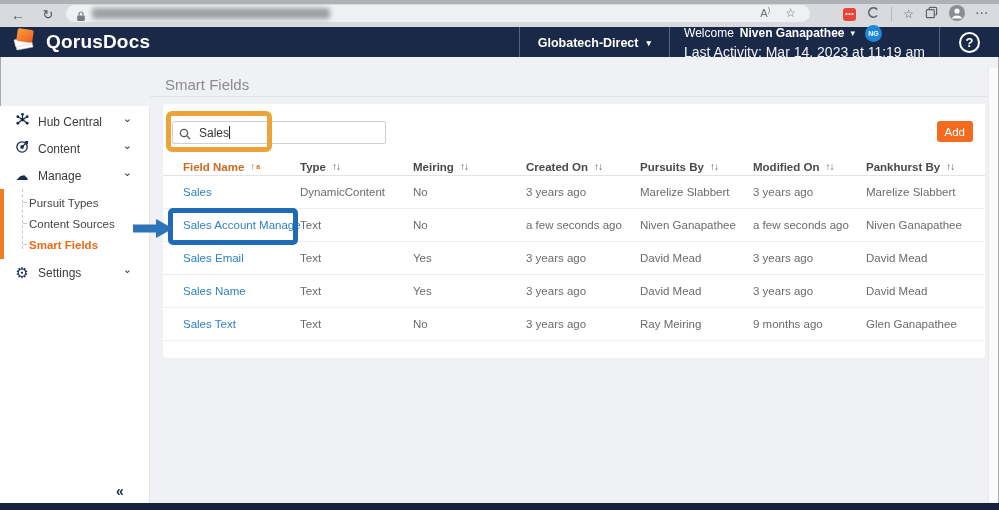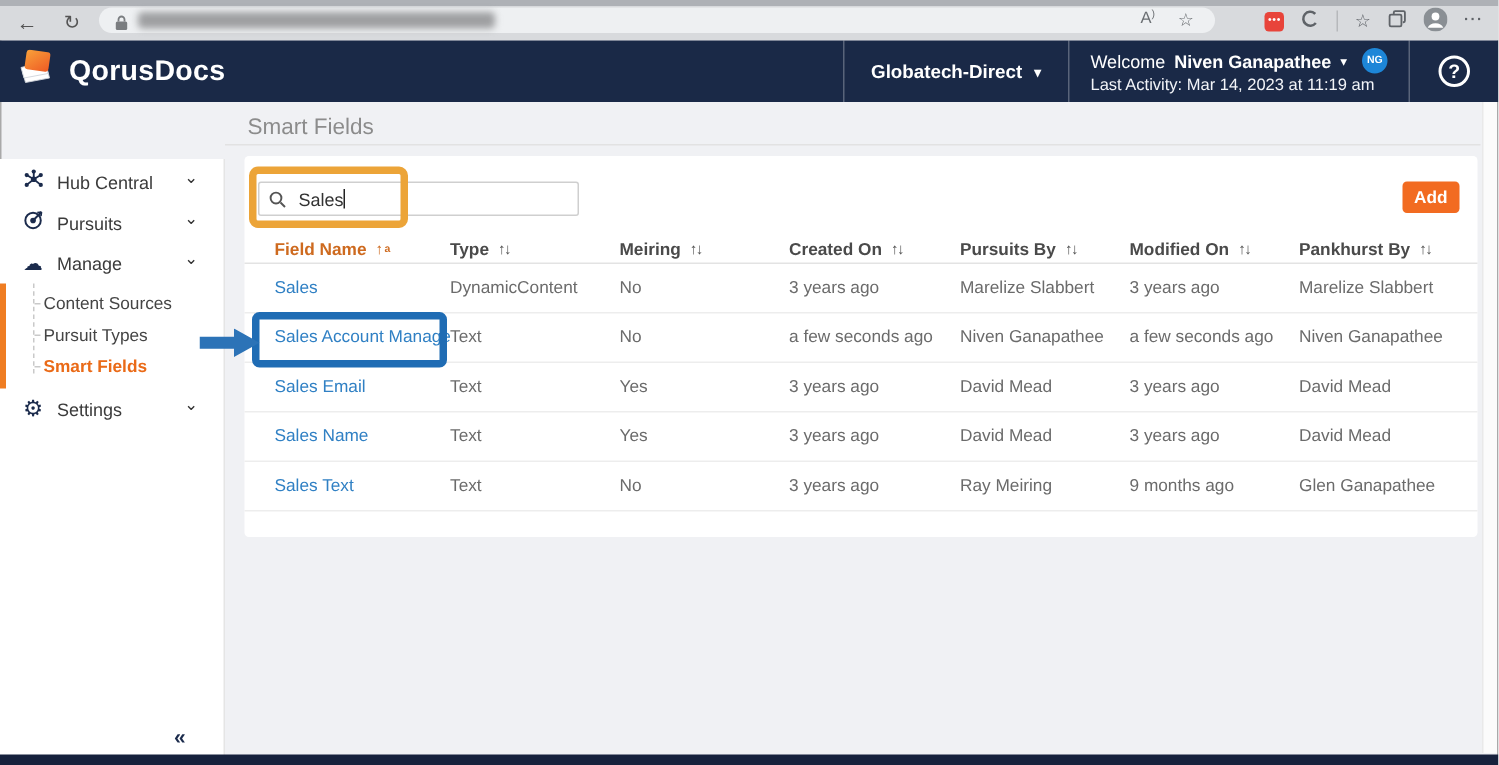--- a/index.html
+++ b/index.html
@@ -25,34 +25,34 @@
   .read-aloud sup { font-size:7px; }
   .star-add { right:14px; font-size:12px; }
   .chrome-right { position:absolute; right:10px; top:4px; height:20px; display:flex; align-items:center; gap:11px; }
   .ext-red { width:13px; height:13px; border-radius:3px; background:#e8443a; color:#fff;
              font-size:7px; line-height:12px; text-align:center; letter-spacing:0.5px; }
   .chrome-div { width:1px; height:14px; background:#b6b8bb; }
   .c-icn { color:#5f6368; font-size:12px; line-height:14px; }
   .dots { font-weight:bold; letter-spacing:1px; font-size:10px; }
 
   
-  .appbar { position:absolute; left:0; top:27px; width:100%; height:41px; background:#1a2947;
+  .appbar { position:absolute; left:0; top:27px; width:100%; height:30px; background:#1a2947;
             display:flex; align-items:stretch; color:#fff; }
   .logo { display:flex; align-items:center; gap:7px; padding-left:12px; flex:1 1 auto; }
   .logo-text { font-size:19px; font-weight:bold; letter-spacing:0.2px; }
   .hdr-sec { display:flex; align-items:center; border-left:1px solid rgba(255,255,255,0.28); }
   .hdr-install { padding:0 26px; font-size:12px; cursor:pointer; }
   .hdr-org { padding:16px 18px; font-size:12.5px; font-weight:bold; gap:8px; cursor:pointer; }
   .caret { font-size:9px; }
   .hdr-user { padding:0 14px; flex-direction:column; justify-content:center; align-items:flex-start; cursor:pointer; }
   .user-line1 { display:flex; align-items:center; gap:6px; font-size:12px; }
   .user-name { font-weight:bold; }
   .user-avatar { width:17px; height:17px; border-radius:50%; background:#1d86d8; color:#fff;
                  font-size:7px; font-weight:bold; line-height:17px; text-align:center; margin-left:4px; }
-  .user-line2 { font-size:11px; margin-top:2px; color:#f2f4f8; }
+  .user-line2 { font-size:14px; margin-top:2px; color:#f2f4f8; }
   .hdr-help { width:60px; justify-content:center; cursor:pointer; }
   .help-circle { width:21px; height:21px; border:2px solid #fff; border-radius:50%;
                  font-size:13px; font-weight:bold; line-height:17px; text-align:center; }
 
   
   .sidebar { position:absolute; left:0; top:68px; width:150px; height:435px; background:#fff;
              border-right:1px solid #e5e5e5; padding-top:2px;margin-top:38px; }
   .side-item { position:relative; height:27px; display:flex; align-items:center; padding-left:14px;
                cursor:pointer; color:#3b3b3b; }
   .side-icn { width:16px; margin-right:8px; text-align:center; color:#1b2b4c; font-size:13px; line-height:16px; }
@@ -72,21 +72,21 @@
   .page-title { position:absolute; left:165px; top:76px; font-size:15px; color:#8c8c8c; }
   .title-rule { position:absolute; left:150px; right:12px; top:96px; height:1px; background:#e2e2e2; }
   .card { position:absolute; left:163px; top:104px; width:822px; height:254px; background:#fff; border-radius:3px; }
   .search-box { position:absolute; left:9px; top:17px; width:214px; height:23px; }
   .search-input { width:100%; height:100%; border:1px solid #cfcfcf; border-radius:2px;
                   padding:0 6px 0 26px; font-size:12px; color:#333; font-family:"Liberation Sans",sans-serif;
                   background:#fff; outline:none; }
   .search-icn { position:absolute; left:7px; top:5px; }
   .text-caret { position:absolute; left:57px; top:5px; width:1px; height:13px; background:#222; }
   .add-btn { position:absolute; right:12px; top:17px; height:21px; padding:0 8px; background:#f26b21;
-             color:#fff; border:none; border-radius:3px; font-size:11.5px; font-weight:bold; cursor:pointer;
+             color:#fff; border:none; border-radius:3px; font-size:11.5px; font-weight:normal; cursor:pointer;
              font-family:"Liberation Sans",sans-serif; }
 
   .tbl { position:absolute; left:0; right:0; top:54px; }
   .t-grid { display:grid; grid-template-columns:117px 113px 113px 114px 113px 113px 1fr; align-items:center; }
   .t-head { height:18px; padding-left:20px; border-bottom:1px solid #e3e3e3; }
   .t-head .h-cell { font-size:11.5px; font-weight:bold; color:#4a4a4a; display:flex; align-items:center; gap:6px; }
   .sort-glyph { font-size:10px; color:#555; letter-spacing:-1px; }
   .h-cell.sorted { color:#ce6a1f; }
   .h-cell.sorted .sort-glyph { color:#ce6a1f; letter-spacing:0; }
   .sort-suffix { font-size:7px; color:#ce6a1f; margin-left:-5px; }
@@ -213,37 +213,37 @@
     </div>
     <div class="side-item">
       <span class="side-icn">
         <svg width="15" height="15" viewBox="0 0 16 16">
             <circle cx="7.5" cy="8.5" r="5.5" fill="none" stroke="#1b2b4c" stroke-width="1.4"></circle>
             <circle cx="7.5" cy="8.5" r="2" fill="#1b2b4c"></circle>
             <line x1="7.5" y1="8.5" x2="13.5" y2="2.5" stroke="#1b2b4c" stroke-width="1.4"></line>
             <path d="M13.5 2.5 l-3 0.4 M13.5 2.5 l-0.4 3" stroke="#1b2b4c" stroke-width="1.2" fill="none"></path>
           </svg>
       </span>
-      <span class="side-label">Pursuits</span>
+      <span class="side-label">Content</span>
       <span class="side-chev">⌄</span>
     </div>
     <div class="side-item">
       <span class="side-icn">☁</span>
       <span class="side-label">Manage</span>
       <span class="side-chev">⌄</span>
     </div>
     <div class="subtree">
       <div class="orange-rail"></div>
       <div class="sub-item">
         <span class="sub-dash"></span>
-        <span class="sub-label">Content Sources</span>
+        <span class="sub-label">Pursuit Types</span>
       </div>
       <div class="sub-item">
         <span class="sub-dash"></span>
-        <span class="sub-label">Pursuit Types</span>
+        <span class="sub-label">Content Sources</span>
       </div>
       <div class="sub-item active">
         <span class="sub-dash"></span>
         <span class="sub-label">Smart Fields</span>
       </div>
     </div>
     <div class="side-item">
       <span class="side-icn" style="font-size:15px;">⚙</span>
       <span class="side-label">Settings</span>
       <span class="side-chev">⌄</span>

